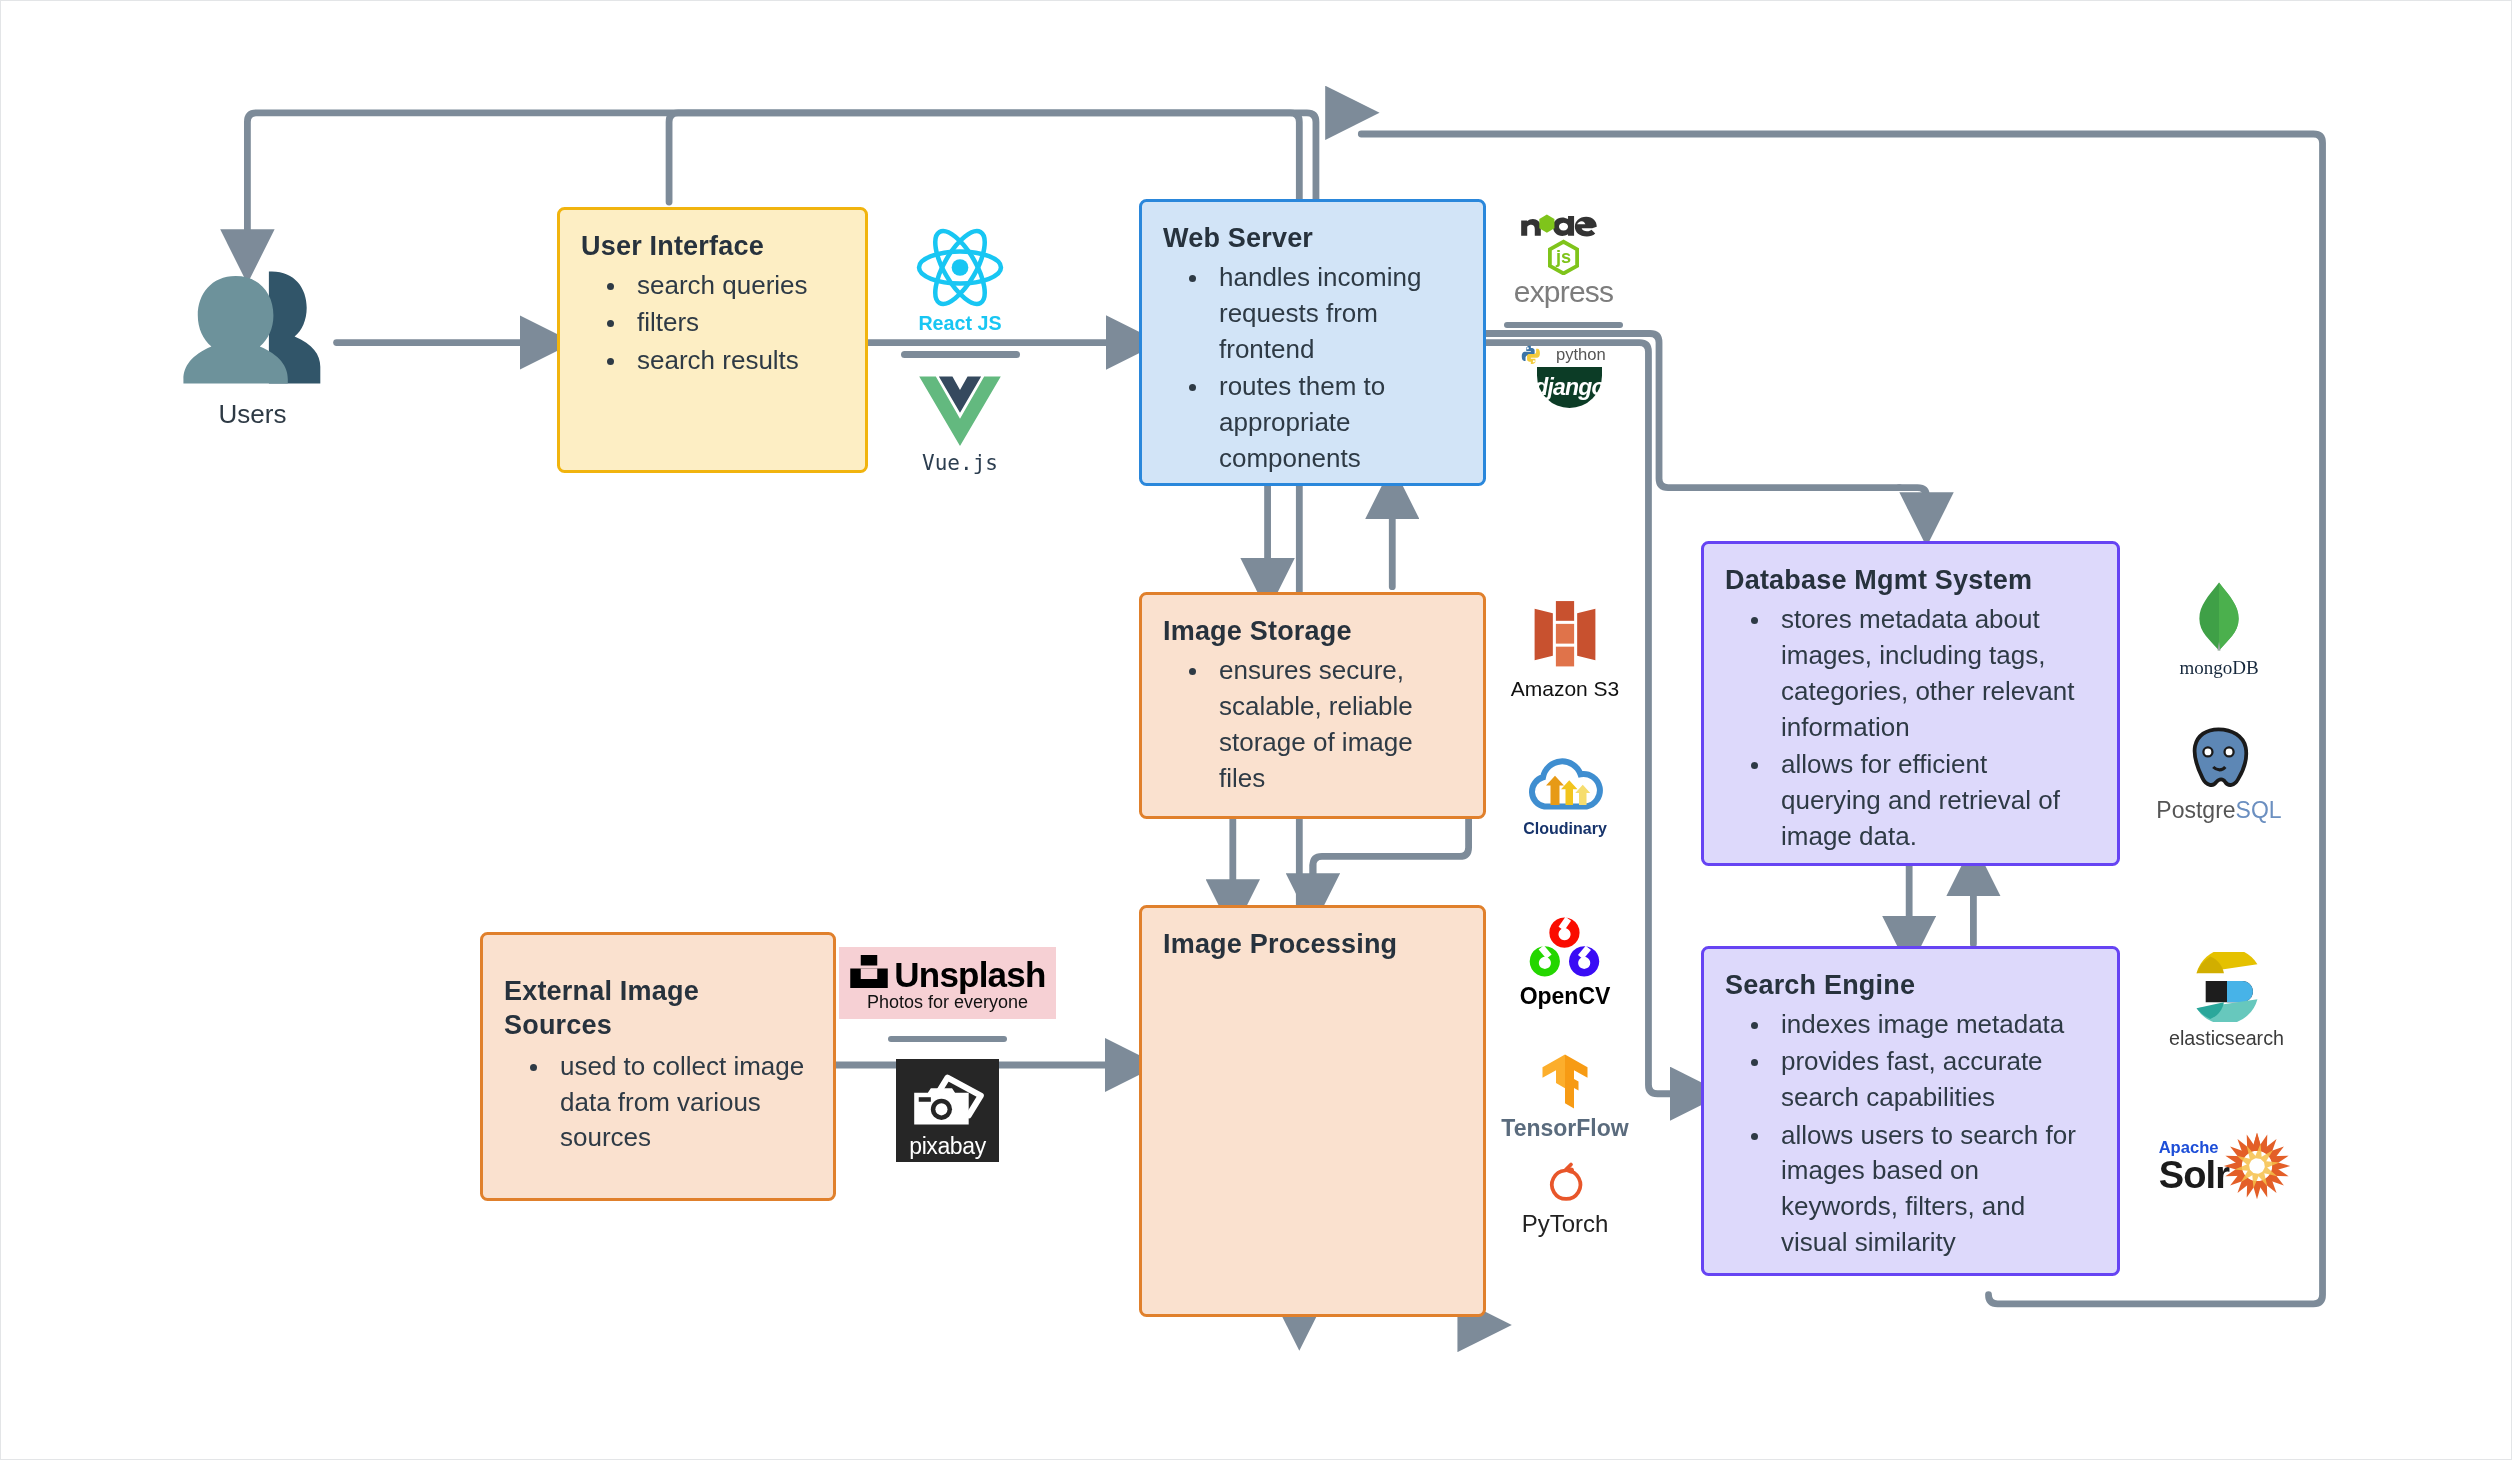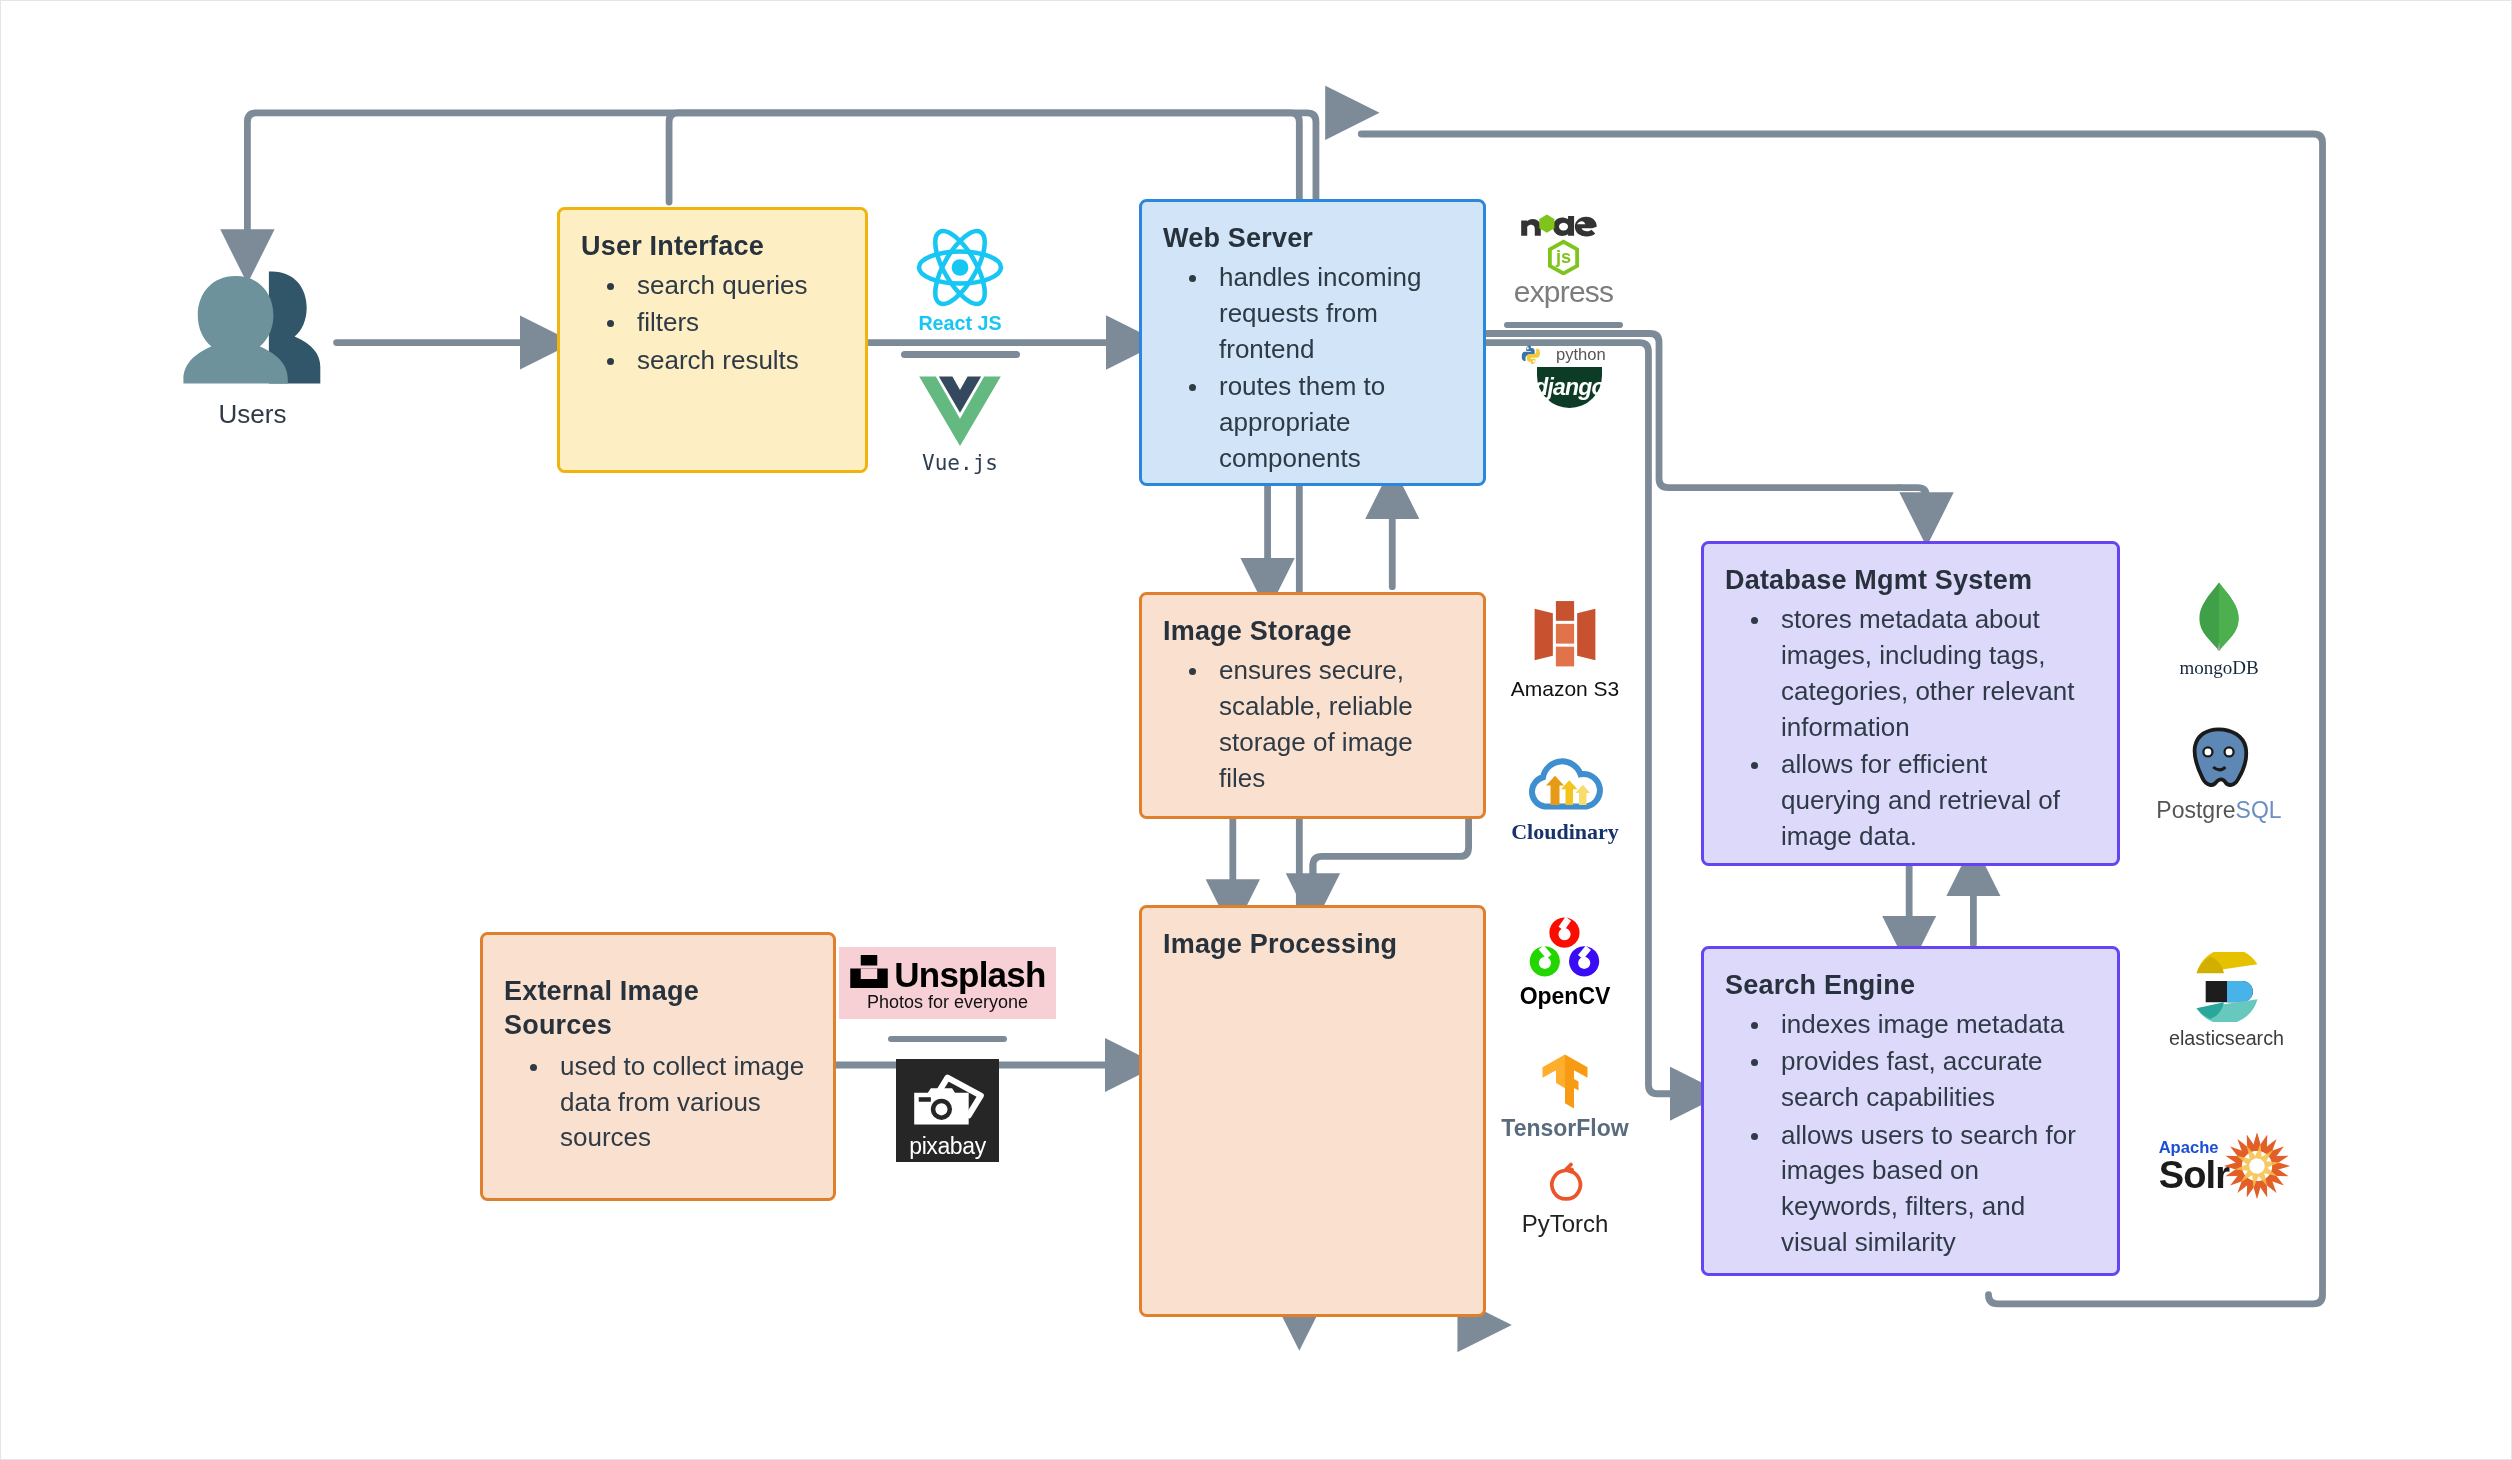--- a/index.html
+++ b/index.html
@@ -55,21 +55,21 @@
   #users .ulabel{margin-top:10.6px;font-size:26px;color:#2e3a45;}
 
   
   .logo-stack{position:absolute;display:flex;flex-direction:column;align-items:center;}
   .logo-item{display:flex;flex-direction:column;align-items:center;}
   .logo-cap{font-size:19.7px;color:#222;margin-top:3px;line-height:1.1;text-align:center;}
 
   .cap-react{color:#18c6f3;font-weight:bold;font-size:19.7px;}
   .cap-vue{color:#2c3e50;font-size:21px;font-family:"DejaVu Sans Mono",monospace;}
   .cap-s3{color:#111;font-size:21px;}
-  .cap-cloudinary{color:#16336b;font-weight:bold;font-size:22px;font-family:Liberation Serif, serif;}
+  .cap-cloudinary{color:#16336b;font-weight:bold;font-size:16px;}
   .cap-opencv{color:#000;font-weight:bold;font-size:23px;}
   .cap-tf{color:#5a6b7d;font-weight:bold;font-size:23px;}
   .cap-pytorch{color:#222;font-size:24px;}
   .cap-mongo{color:#16283c;font-size:19px;font-family:"Liberation Serif",serif;}
   .cap-es{color:#3c3c3c;font-size:19.7px;}
 
   .expresstxt{font-size:30px;color:#7d7d7d;letter-spacing:-0.8px;line-height:.9;
               font-family:"Liberation Sans",sans-serif;}
   .djangobox{width:65px;height:41px;background:#0c3c26;border-radius:0 0 33px 33px;
              display:flex;align-items:center;justify-content:center;margin-left:12px;}

